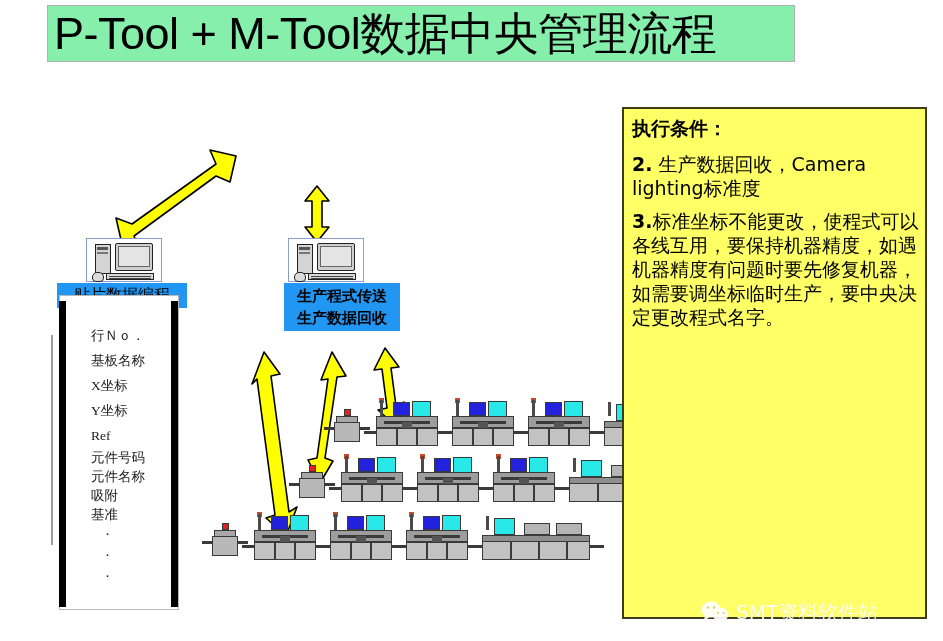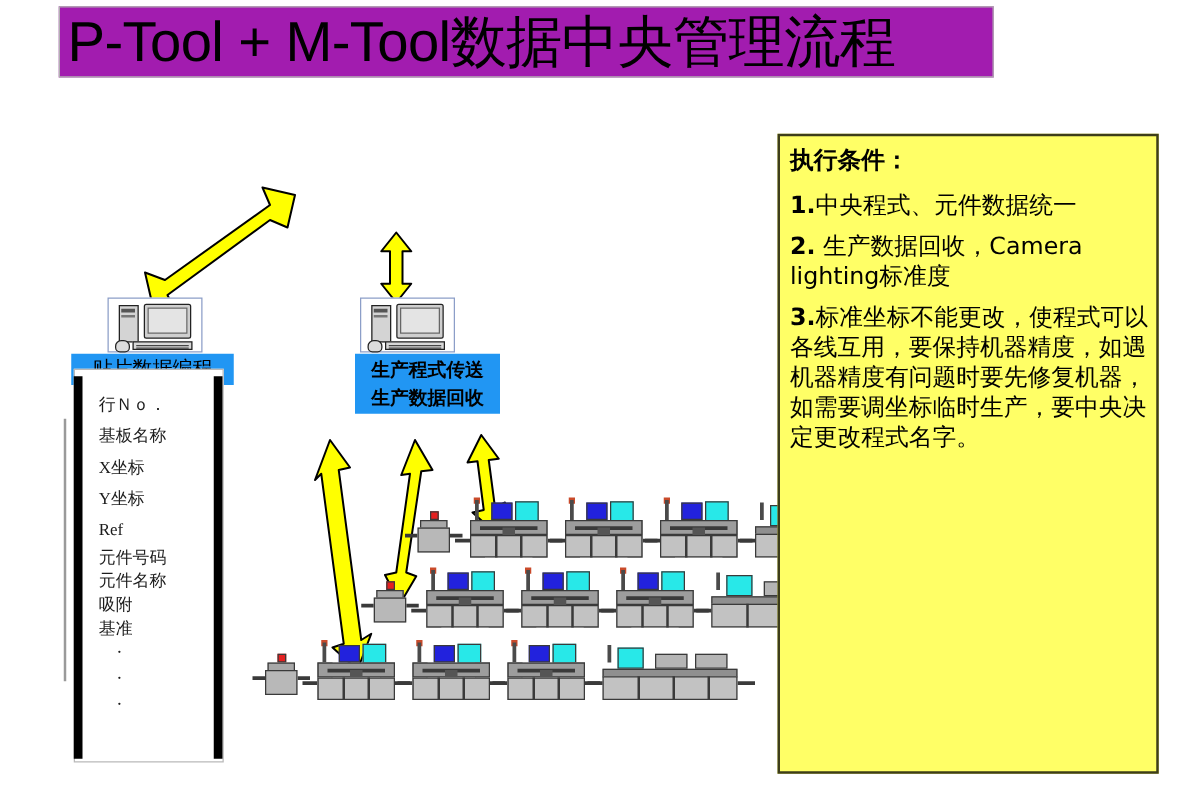--- a/index.html
+++ b/index.html
@@ -6,21 +6,21 @@
   body{
     width:943px;height:641px;background:#ffffff;overflow:hidden;
     font-family:"Liberation Sans","DejaVu Sans",sans-serif;
     position:relative;
   }
   .stage{position:absolute;left:0;top:0;width:943px;height:641px;}
 
   
   #title-box{
     position:absolute;left:47px;top:5px;width:748px;height:57px;
-    border:1px solid #b0b0b0;background:#a21caf;
+    border:1px solid #b0b0b0;background:#86efac;
     display:flex;align-items:center;justify-content:flex-start;
     box-sizing:border-box;
   }
   #title-text{
     font-size:45px;line-height:47px;color:#000;
     font-family:"Liberation Sans","DejaVu Sans",sans-serif;
     white-space:nowrap;padding-left:6px;letter-spacing:-0.5px;
   }
 
   
@@ -80,21 +80,21 @@
   #doc-bar-r{position:absolute;left:124px;top:6px;width:7px;height:306px;background:#000;}
   #doc-bar-l2{position:absolute;left:4px;top:40px;width:2px;height:210px;background:#9a9a9a;}
   #doc-list{
     position:absolute;left:28px;top:12px;width:104px;
     font-family:"Liberation Serif","DejaVu Serif",serif;
     font-size:13.5px;color:#1b1b1b;
   }
   #doc-list li{list-style:none;margin:0;padding:0;height:25px;line-height:25px;white-space:nowrap;}
   #doc-list li.tight{height:19px;line-height:19px;}
   #doc-list li.dot{height:21px;line-height:21px;padding-left:14px;font-size:15px;}
-  #doc-list{margin:4px;padding:0;}
+  #doc-list{margin:16px;padding:0;}
 
   
   .arrow{position:absolute;}
   .arrow svg{display:block;overflow:visible;}
 
   
   .smt-line{position:absolute;height:52px;}
   .mach{position:absolute;}
   
   .loader .top{position:absolute;left:6px;top:8px;width:22px;height:7px;background:#a8a8a8;border:1.4px solid #3a3a3a;box-sizing:border-box;}
@@ -454,20 +454,32 @@
         <div class="body"></div>
       <div class="sep" style="left:30px;"></div>
         <div class="sep" style="left:58px;"></div>
         <div class="sep" style="left:86px;"></div>
     </div>
   </div>
 
   <div id="cond-panel">
     <div class="p head">执行条件：</div>
     <div id="cond-items">
-        <div class="p"><span class="num">1.</span><span>中央程式、元件数据统一</span></div>
         <div class="p"><span class="num">2.</span><span> 生产数据回收，Camera lighting标准度</span></div>
         <div class="p"><span class="num">3.</span><span>标准坐标不能更改，使程式可以各线互用，要保持机器精度，如遇机器精度有问题时要先修复机器，如需要调坐标临时生产，要中央决定更改程式名字。</span></div>
       </div>
   </div>
 
+  <div id="watermark">
+    <svg width="30" height="24" viewBox="0 0 30 24">
+      <ellipse cx="11" cy="9.5" rx="9.5" ry="8" fill="#ffffff"></ellipse>
+      <polygon points="5,15 4,20.5 9.5,17.5" fill="#ffffff"></polygon>
+      <ellipse cx="20.5" cy="14.5" rx="8" ry="6.8" fill="#ffffff"></ellipse>
+      <polygon points="26,19.5 27.5,23.5 22.5,21.5" fill="#ffffff"></polygon>
+      <circle cx="8" cy="7.5" r="1.3" fill="#cfcf90"></circle>
+      <circle cx="14" cy="7.5" r="1.3" fill="#cfcf90"></circle>
+      <circle cx="18" cy="13" r="1.1" fill="#cfcf90"></circle>
+      <circle cx="23.5" cy="13" r="1.1" fill="#cfcf90"></circle>
+    </svg>
+    <span id="wm-text">SMT资料软件站</span>
+  </div>
 
 </div>
 
 </body></html>

